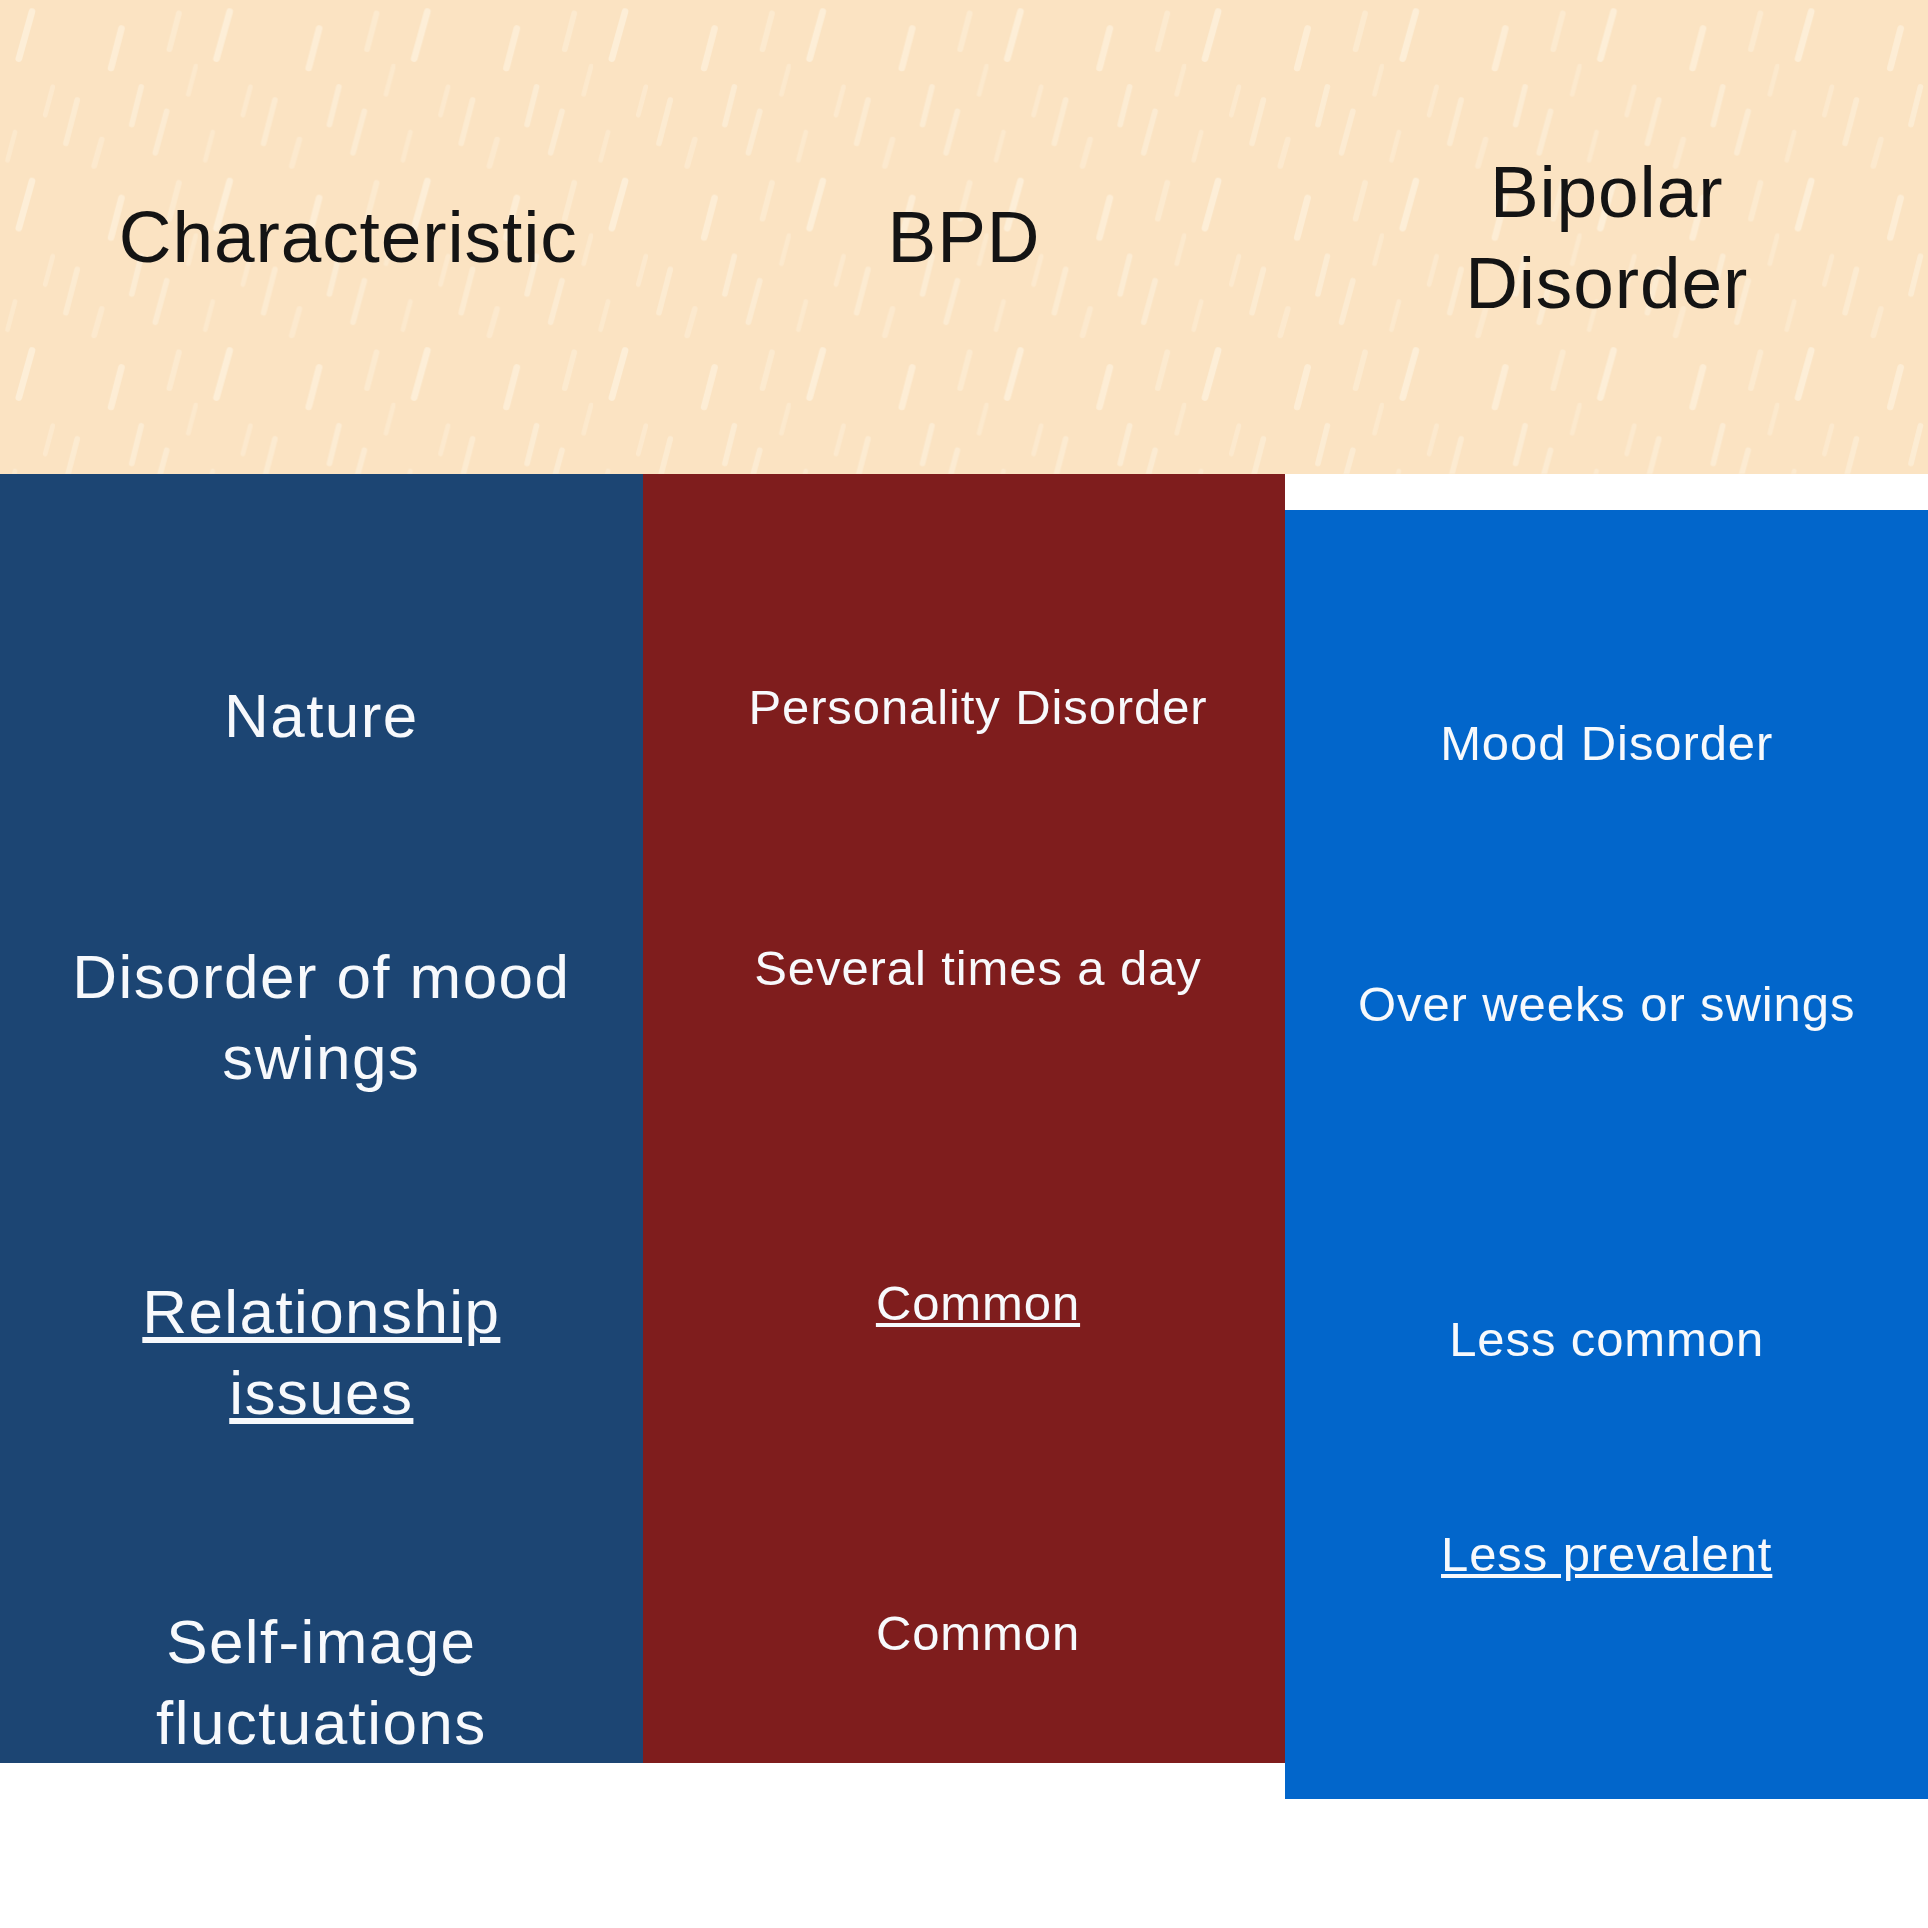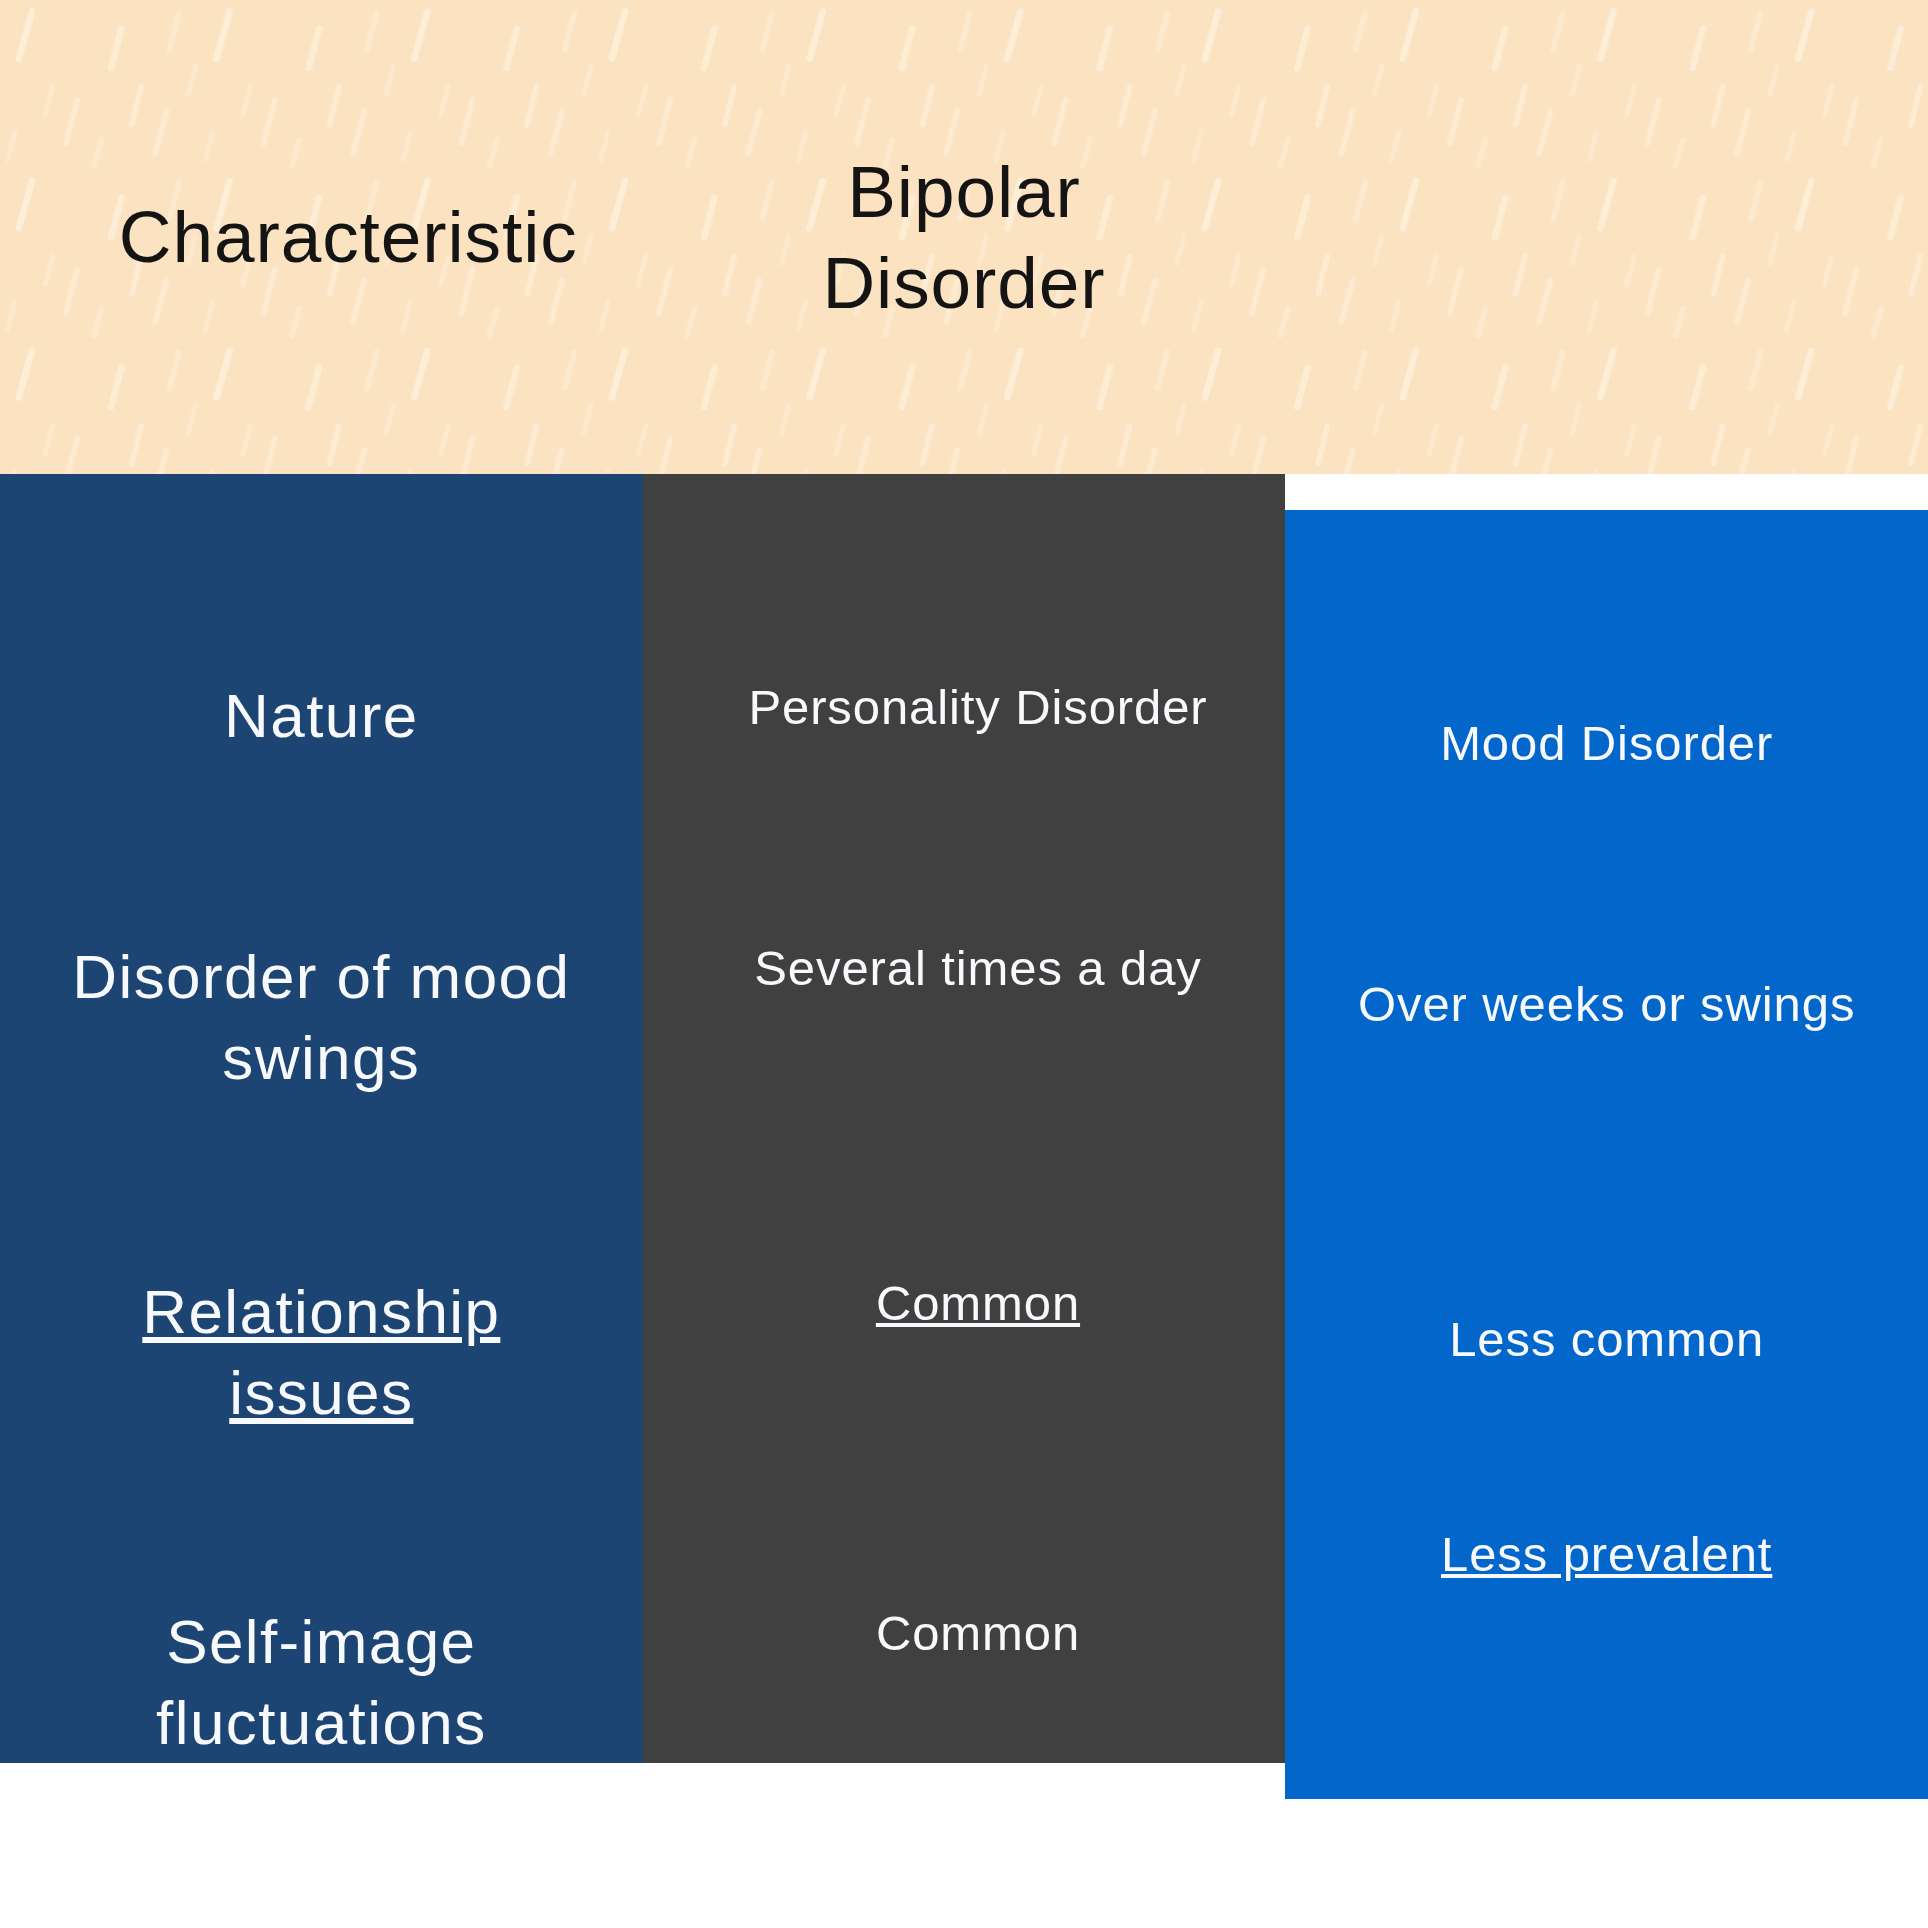--- a/index.html
+++ b/index.html
@@ -58,21 +58,21 @@
     grid-template-columns: 1fr 1fr 1fr;
     width: 100%;
     height: 1090px;
   }
   .col {
     display: flex;
     flex-direction: column;
     height: 100%;
   }
   .col-characteristic { background: #1C4573; }
-  .col-bpd            { background: #404040; padding-left: 28px; }
+  .col-bpd            { background: #7f1d1d; padding-left: 28px; }
   .col-bipolar        { background: #0266CB; margin-top: 36px; }
 
   .cell {
     display: flex;
     justify-content: center;
     align-items: flex-start;
     text-align: center;
     color: #F7F9FC;
     box-sizing: border-box;
   }
@@ -119,20 +119,23 @@
         </pattern>
       </defs>
       <rect width="100%" height="100%" fill="url(#dashPattern)"></rect>
     </svg>
 
     <div class="header-grid">
       <div class="header-cell">
         <span class="constrain">Characteristic</span>
       </div>
       <div class="header-cell">
+        <span class="constrain">BPD</span>
+      </div>
+      <div class="header-cell">
         <span class="constrain">Bipolar Disorder</span>
       </div>
     </div>
   </div>
 
   <div class="table-body">
 
     <div class="col col-characteristic">
       <div class="cell label-cell row-1">
         <span class="constrain">Nature</span>

